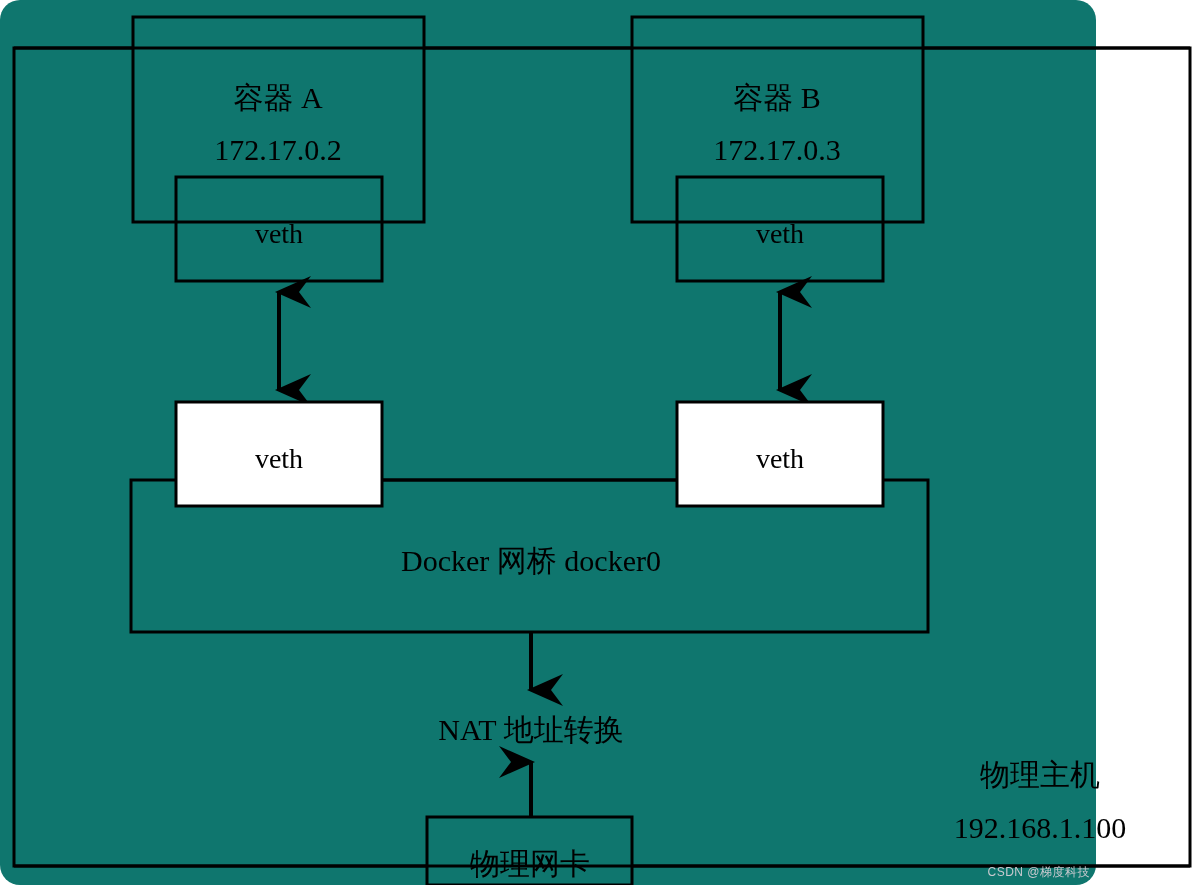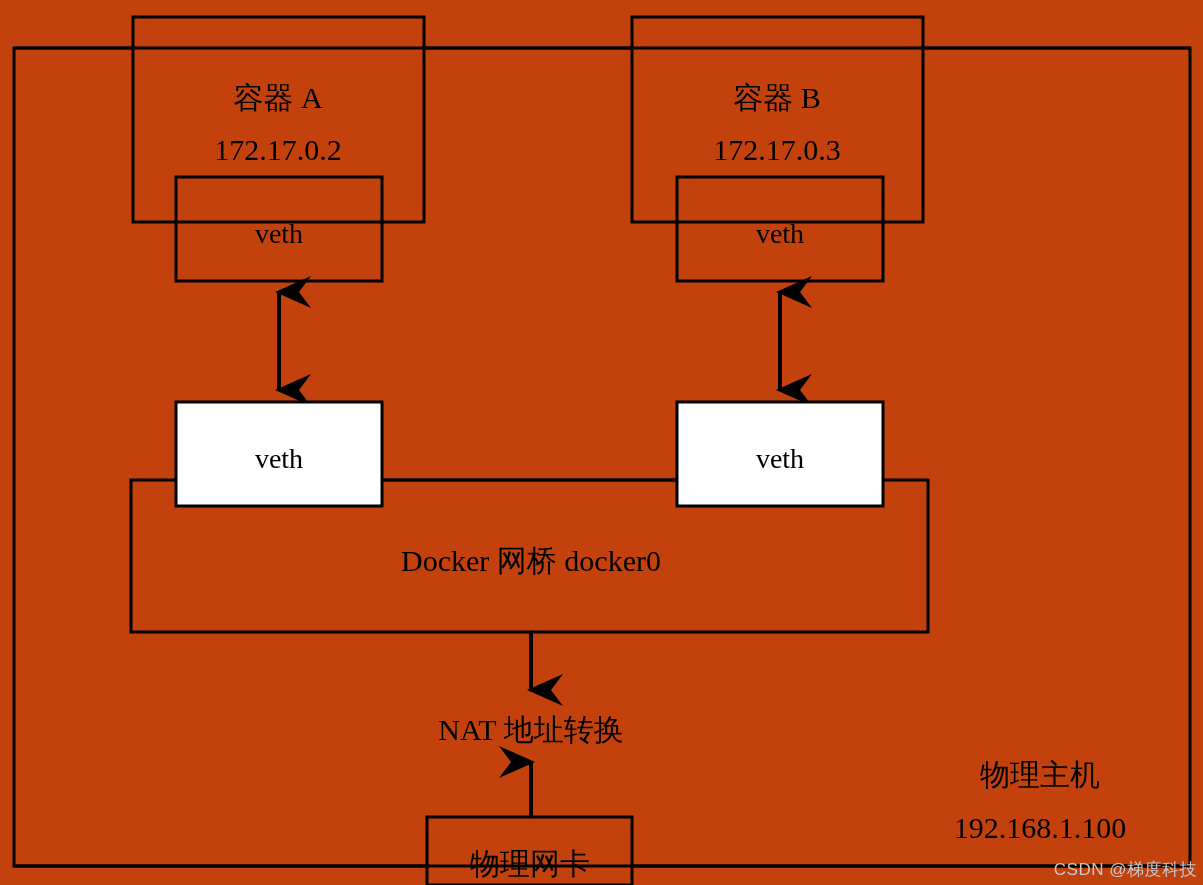--- a/index.html
+++ b/index.html
@@ -8,23 +8,24 @@
     background: #ffffff;
   }
   body {
     width: 1203px;
     height: 885px;
     font-family: "Liberation Serif", "DejaVu Serif", serif;
     overflow: hidden;
   }
   #diagram-root {
     position: relative;
-    width: 1203px;
+    width: 1096px;
     height: 885px;
-    background: #c2410c;
+    background: #0f766e;
+    border-radius: 20px;
   }
   svg.diagram {
     display: block;
     width: 1203px;
     height: 885px;
   }
   .box-line {
     fill: none;
     stroke: #000000;
     stroke-width: 3;
@@ -64,21 +65,21 @@
     font-size: 30px;
   }
   text.lbl-host {
     font-size: 30px;
   }
   .watermark {
     position: absolute;
     right: 6px;
     bottom: 4px;
     font-family: "Liberation Sans", "DejaVu Sans", sans-serif;
-    font-size: 17px;
+    font-size: 12px;
     color: #c9c9cf;
     letter-spacing: 0.5px;
     white-space: nowrap;
     user-select: none;
   }
 </style>
 </head>
 <body>
 
 <div id="diagram-root">

